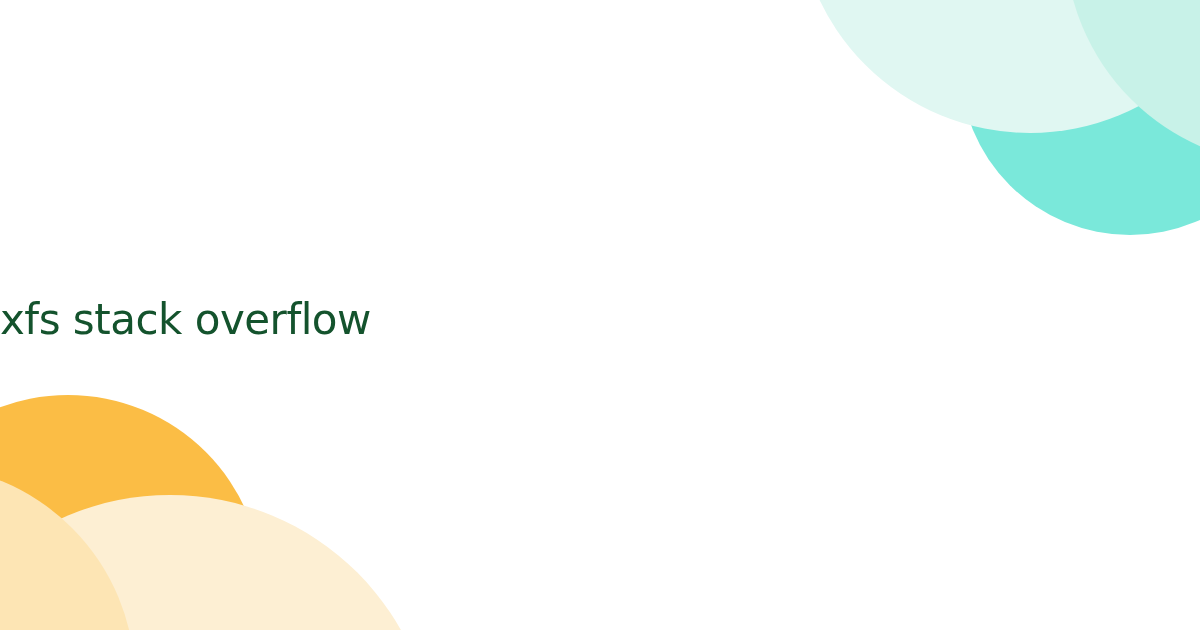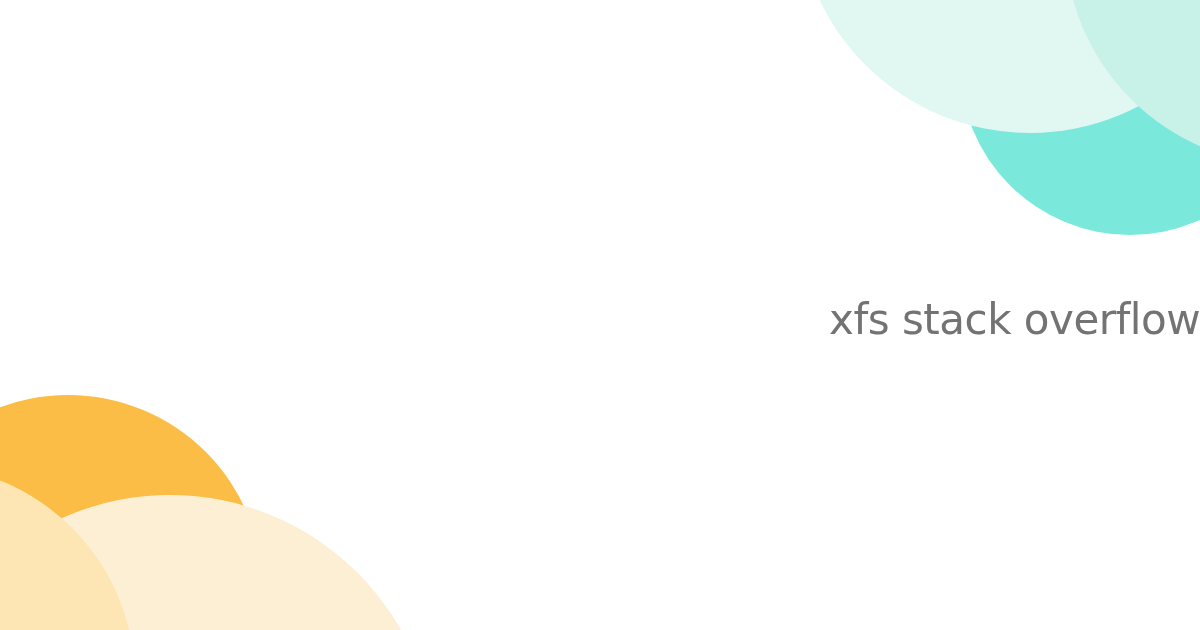--- a/index.html
+++ b/index.html
@@ -19,24 +19,24 @@
     }
     .circle {
       position: absolute;
       border-radius: 50%;
     }
     .title {
       position: absolute;
       left: 0;
       top: 290px;
       width: 1200px;
-      text-align: right;
+      text-align: left;
       font-family: "DejaVu Sans", sans-serif;
       font-size: 42px;
-      color: #737373;
+      color: #14532d;
       letter-spacing: -0.5px;
       line-height: 60px;
     }
   </style>
 </head>
 <body>
 
 <div class="canvas">
 
   <div class="circle" style="left:960px; top:-105px; width:340px; height:340px; background:#7ae8da;"></div>

